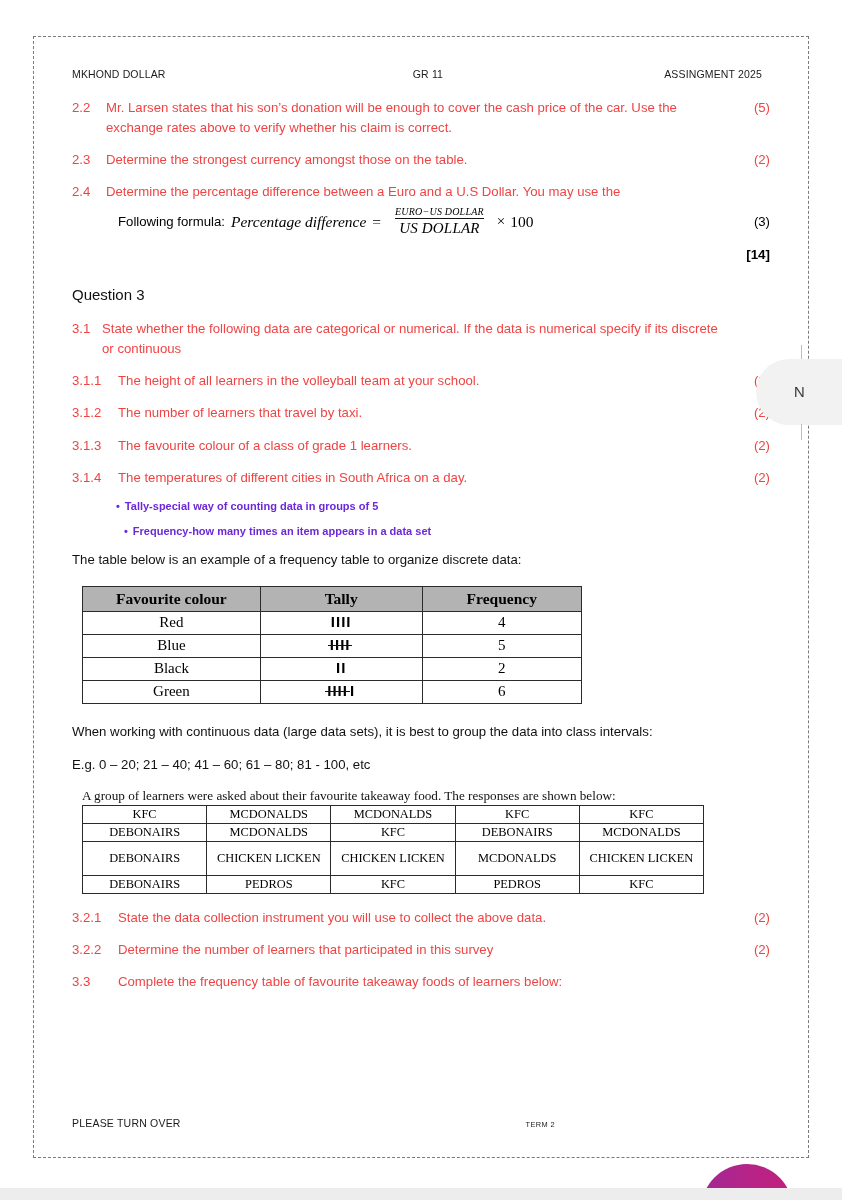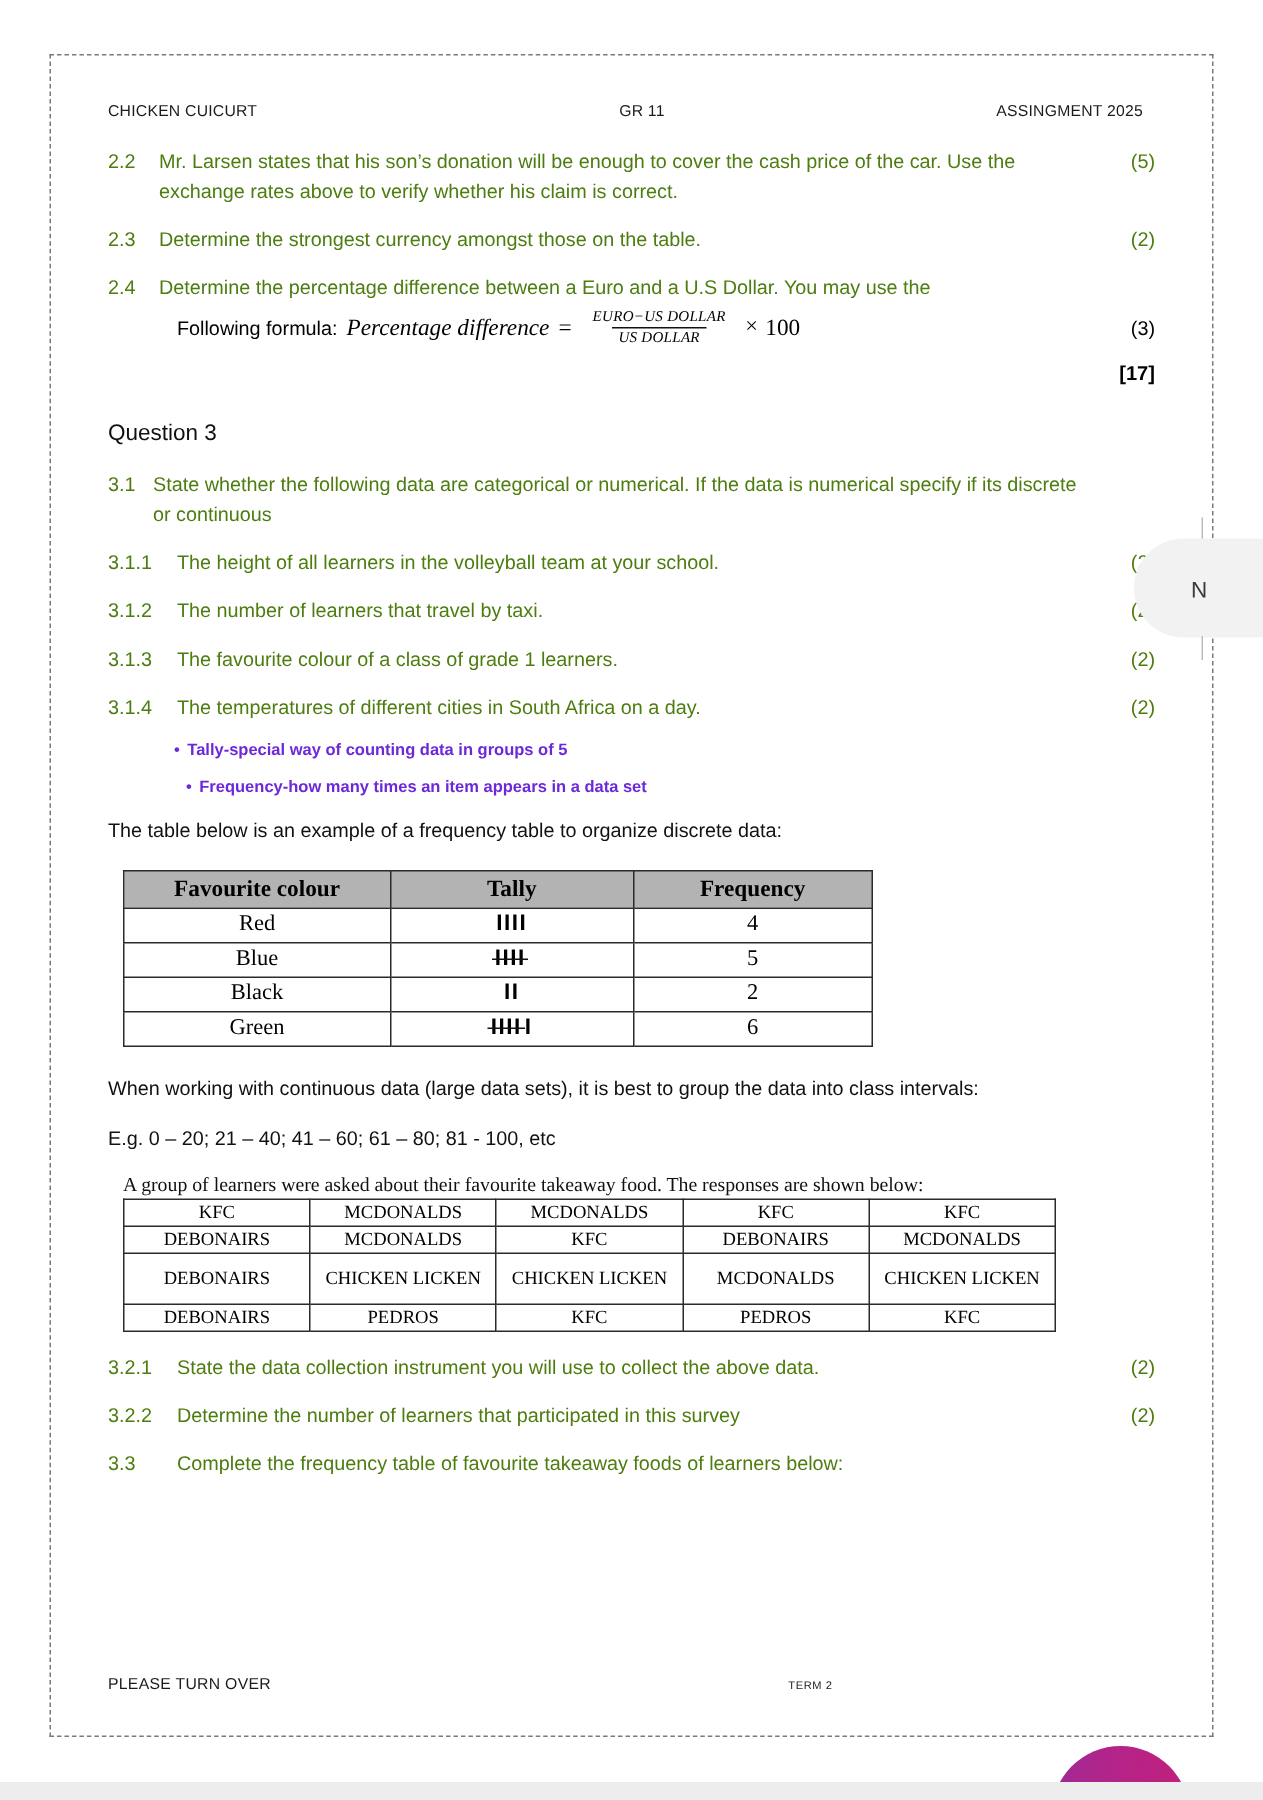--- a/index.html
+++ b/index.html
@@ -44,21 +44,21 @@
   .rh-left   { width: 36%; text-align: left; }
   .rh-center { width: 30%; text-align: center; }
   .rh-right  { width: 34%; text-align: right; padding-right: 8px; }
 
   
   .q-row {
     display: flex;
     align-items: flex-start;
     font-size: 13.2px;
     line-height: 1.52;
-    color: #4d7c0f;
+    color: #ef4444;
     margin-bottom: 12px;
   }
   .q-num {
     flex: 0 0 auto;
     font-weight: 400;
   }
   .q-num.w34 { width: 34px; }
   .q-num.w46 { width: 46px; }
   .q-num.w30 { width: 30px; }
   .q-body {
@@ -129,21 +129,21 @@
     margin: 0 4px;
     font-family: "Liberation Serif", serif;
     font-style: italic;
   }
   .frac .num {
     font-size: 10px;
     padding: 0 4px 1px 4px;
     letter-spacing: 0.2px;
   }
   .frac .den {
-    font-size: 10px;
+    font-size: 15px;
     border-top: 1.3px solid #111;
     padding: 1px 4px 0 4px;
     letter-spacing: 0.2px;
   }
   .math-times {
     font-family: "Liberation Serif", serif;
     font-size: 15px;
     margin: 0 5px 0 5px;
   }
   .math-num {
@@ -292,21 +292,21 @@
   }
 </style>
 </head>
 <body>
 
 <div id="page-wrap">
 
   <div class="page-sheet">
 
     <div class="running-head">
-      <span class="rh-left">CHICKEN CUICURT</span>
+      <span class="rh-left">MKHOND DOLLAR</span>
       <span class="rh-center">GR 11</span>
       <span class="rh-right">ASSINGMENT 2025</span>
     </div>
 
     <div class="q-row">
       <span class="q-num w34">2.2</span>
       <span class="q-body">Mr. Larsen states that his son’s donation will be enough to cover the cash price of the car. Use the exchange rates above to verify whether his claim is correct.</span>
       <span class="q-marks">(5)</span>
     </div>
 
@@ -330,21 +330,21 @@
         <span class="frac">
           <span class="num">EURO−US  DOLLAR</span>
           <span class="den">US DOLLAR</span>
         </span>
         <span class="math-times">×</span>
         <span class="math-num">100</span>
       </span>
       <span class="q-marks">(3)</span>
     </div>
 
-    <div class="total-marks">[17]</div>
+    <div class="total-marks">[14]</div>
 
     <div class="section-head">Question 3</div>
 
     <div class="q-row">
       <span class="q-num w30">3.1</span>
       <span class="q-body">State whether the following data are categorical or numerical. If the data is numerical specify if its discrete or continuous</span>
       <span class="q-marks empty">(0)</span>
     </div>
 
     <div class="q-row">

